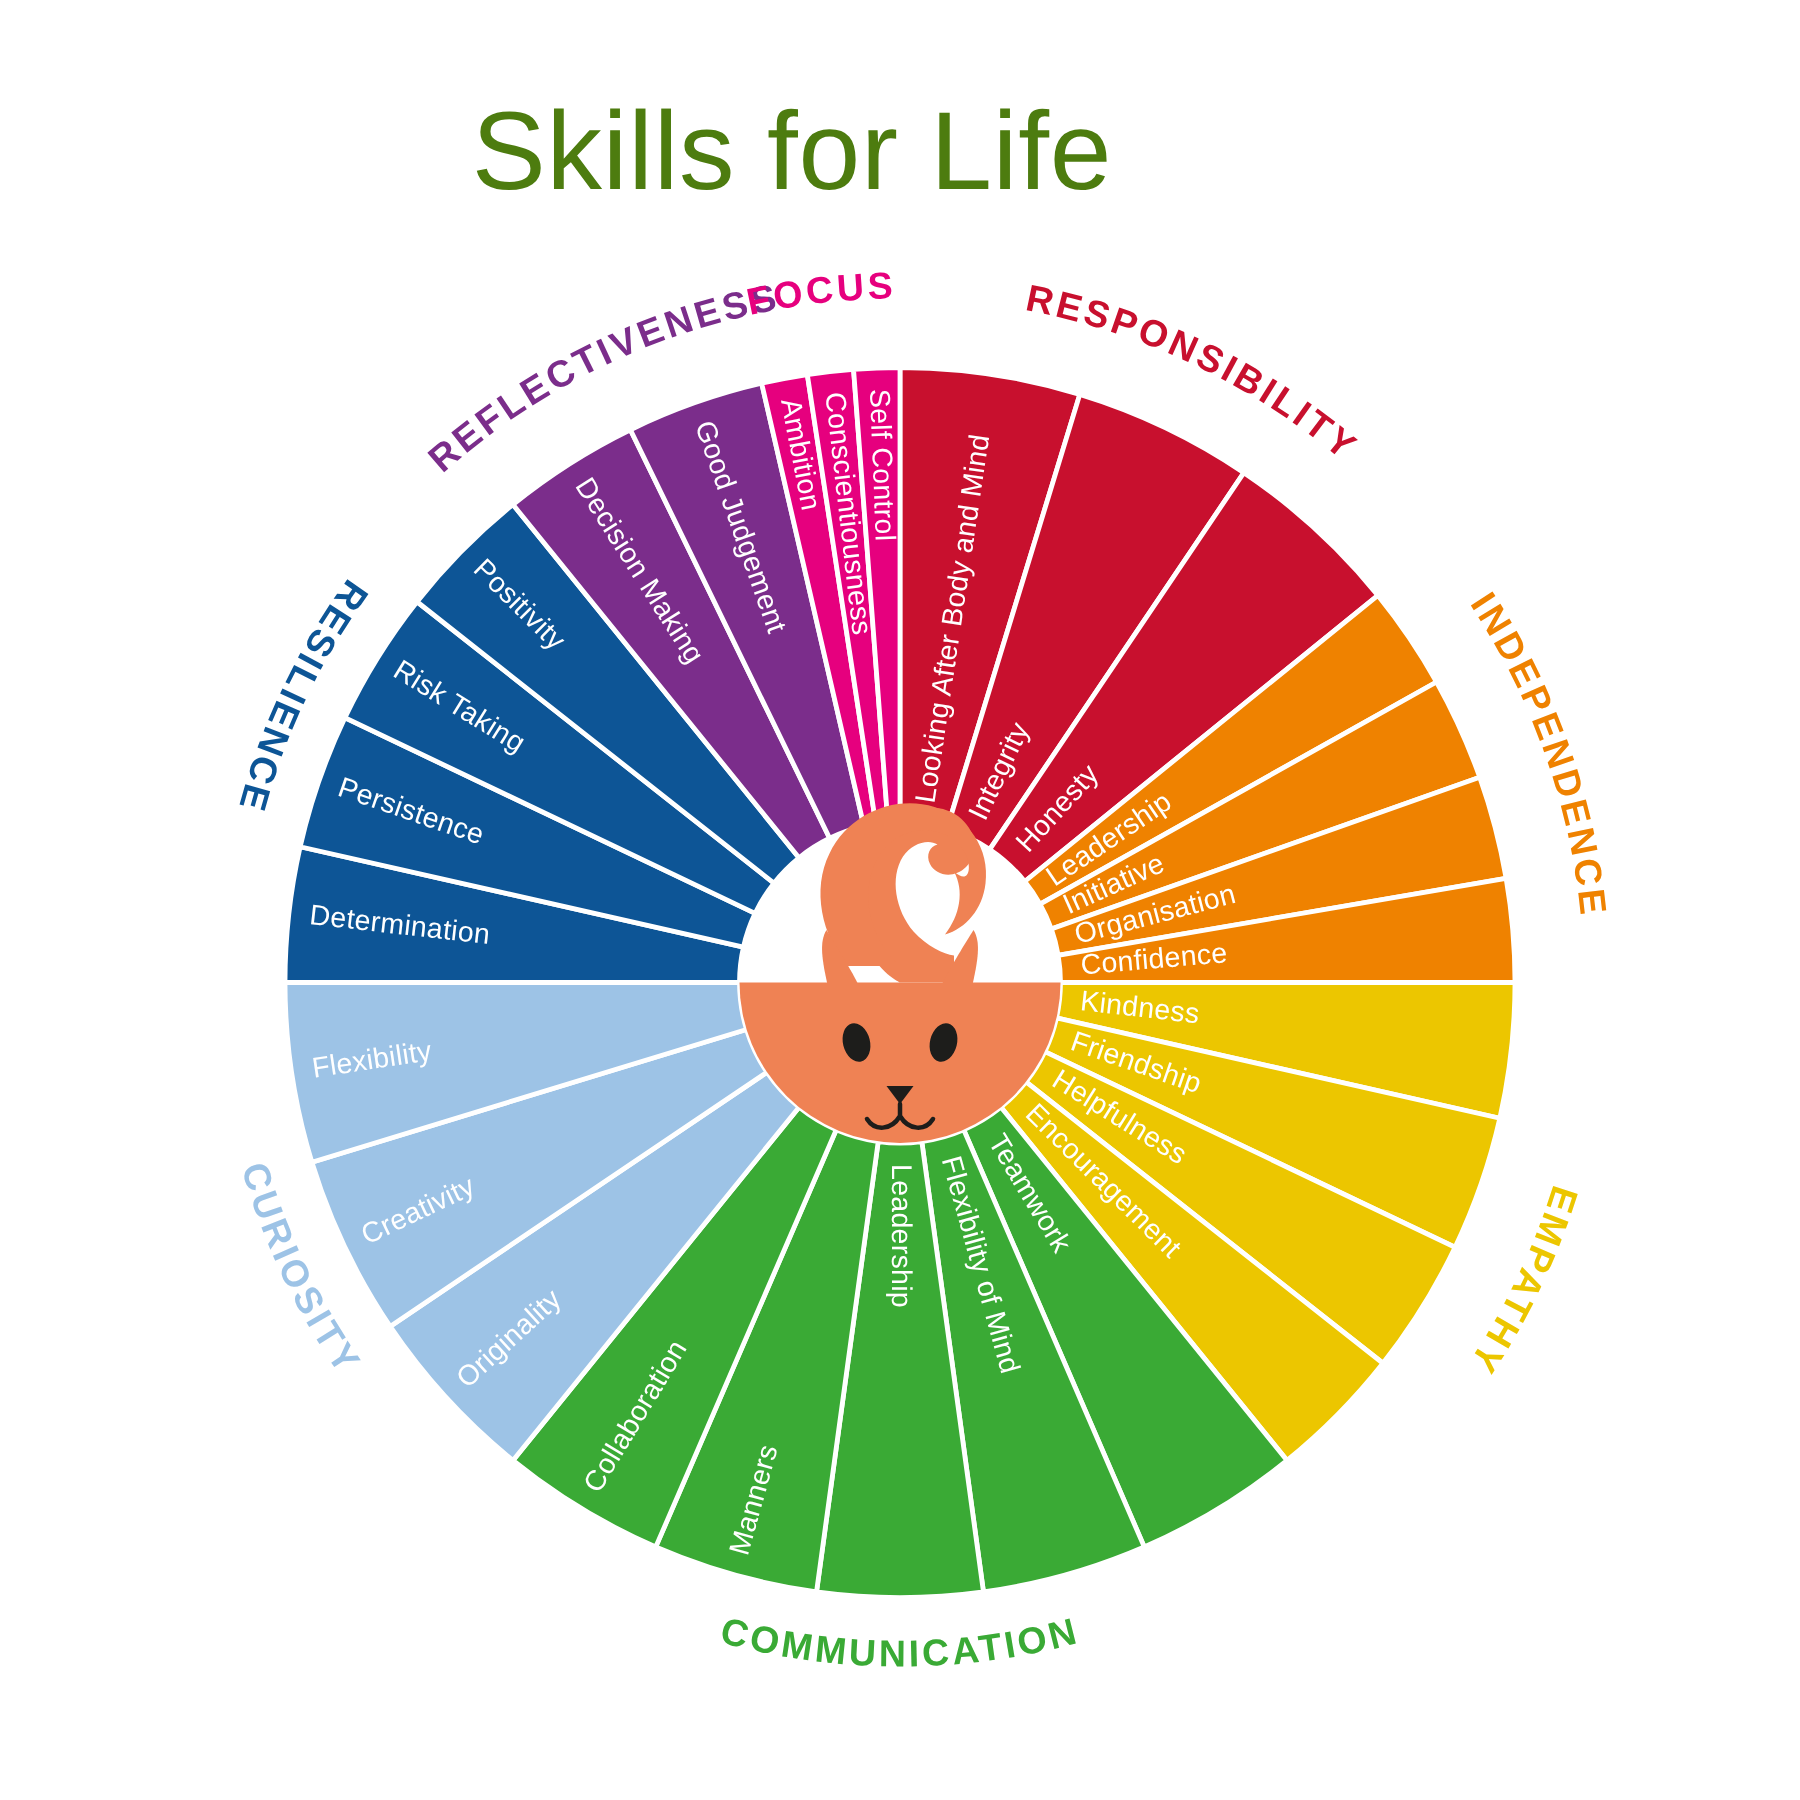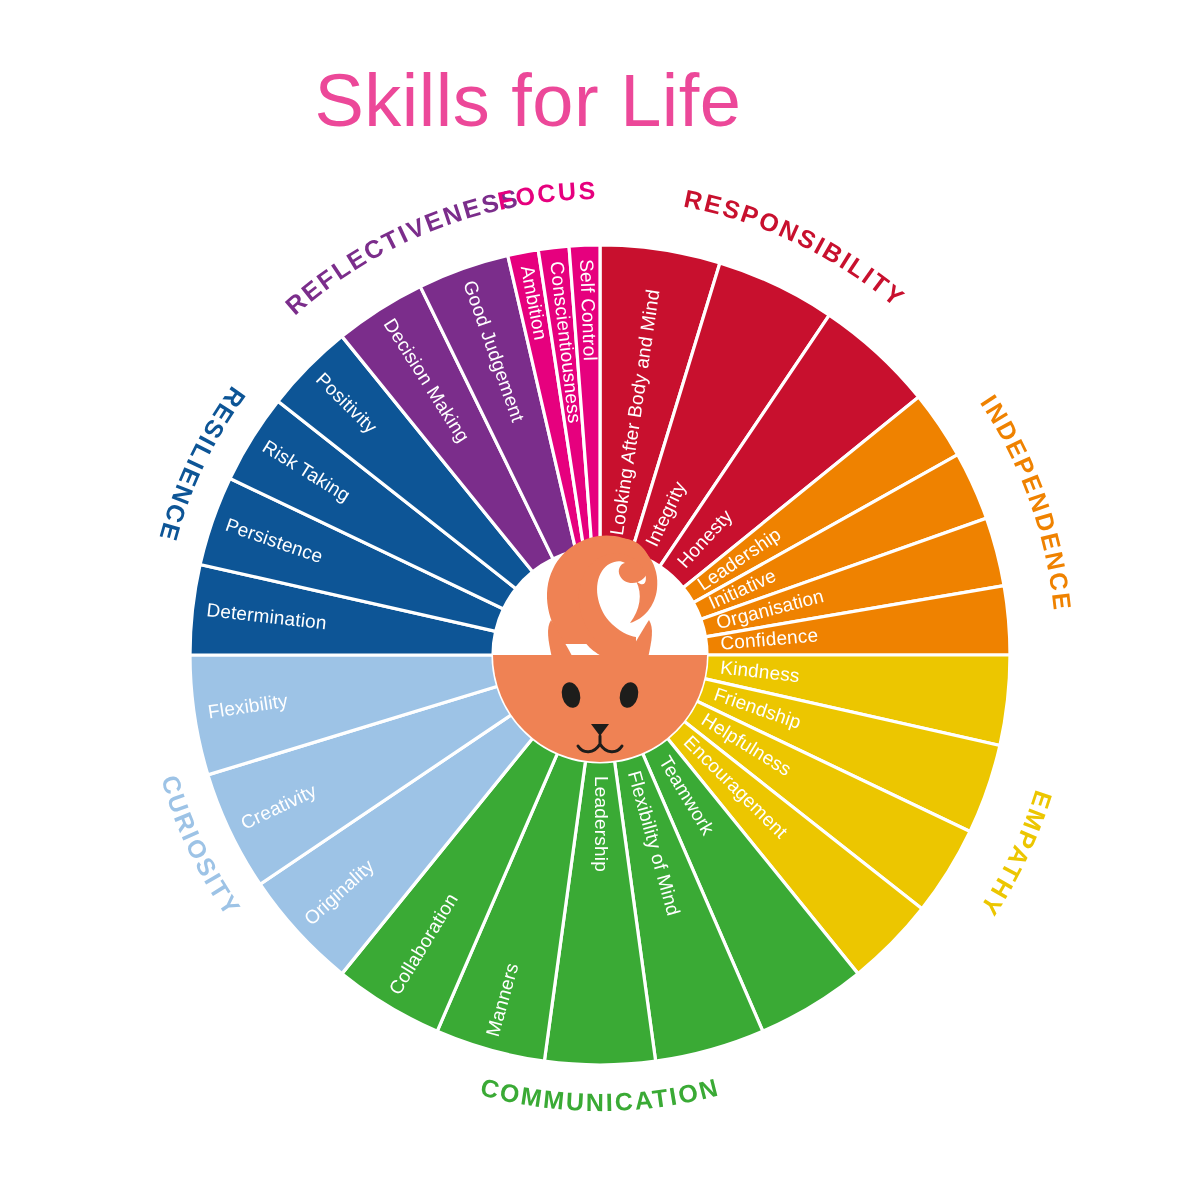--- a/index.html
+++ b/index.html
@@ -10,21 +10,21 @@
     overflow:hidden;
   }
   #page{position:relative;width:1200px;height:1200px;}
   #title{
     position:absolute;top:58px;left:0;width:1056px;
     text-align:center;
     font-family:"Liberation Sans", sans-serif;
     font-size:74px;
     font-weight:300;
     letter-spacing:0.5px;
-    color:#ec4899;
+    color:#4d7c0f;
     white-space:nowrap;
   }
   #wheel{position:absolute;top:178px;left:0;width:1200px;height:1010px;}
   svg{display:block;overflow:visible;}
   .seg{stroke:#ffffff;stroke-width:3.2;}
   .sub-label{
     font-family:"Liberation Sans", sans-serif;
     fill:#ffffff;
     font-size:19px;
     font-weight:400;

